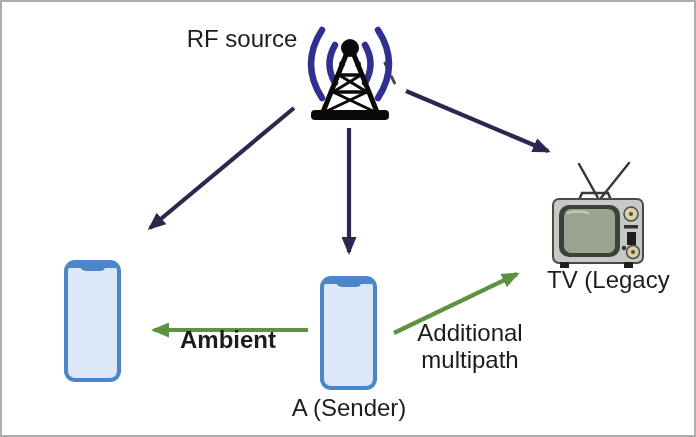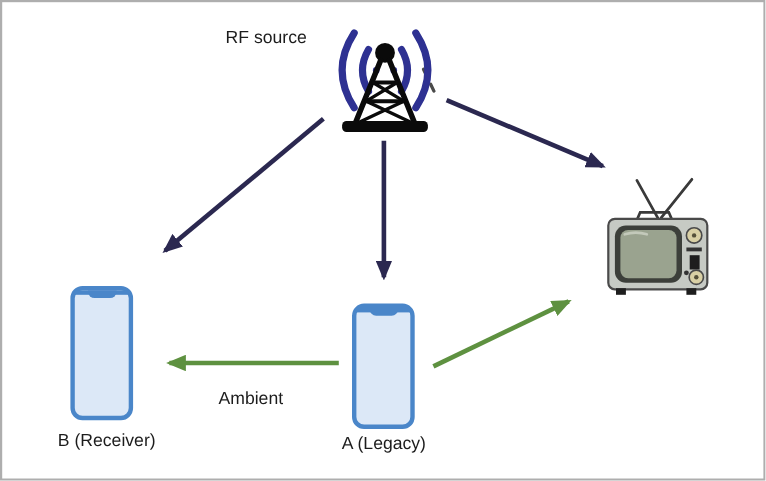--- a/index.html
+++ b/index.html
@@ -10,21 +10,21 @@
     box-sizing: border-box;
     border: 2px solid #aeaeae;
     background: #ffffff;
     font-family: "Liberation Sans", sans-serif;
     color: #1c1c1c;
     overflow: hidden;
   }
   .layer { position: absolute; left: 0; top: 0; width: 696px; height: 437px; }
   .lbl {
     position: absolute;
-    font-size: 16px;
+    font-size: 24px;
     line-height: 1.12;
     color: #1c1c1c;
     white-space: nowrap;
   }
   .lbl.center { text-align: center; }
   
   .phone {
     position: absolute;
     box-sizing: border-box;
     border: 4px solid #4a86c9;
@@ -47,21 +47,21 @@
     background: #4a86c9;
     border-radius: 0 0 6px 6px;
   }
   #phone-b { left: 62px; top: 258px; width: 57px; height: 122px; }
   #phone-a { left: 318px; top: 274px; width: 57px; height: 114px; }
   
   #rf-label { left: 180px; top: 24px; width: 120px; }
   #b-label  { left: 10px;  top: 390px; width: 170px; }
   #a-label  { left: 262px; top: 393px; width: 170px; }
   #tv-label { left: 545px; top: 265px; }
-  #ambient-label    { left: 145px; top: 352px; width: 162px; }
+  #ambient-label    { left: 145px; top: 325px; width: 162px; font-weight: bold; }
   #multipath-label  { left: 388px; top: 318px; width: 160px; }
 </style>
 </head>
 <body>
 
 <div class="frame">
 
   <svg class="layer" viewBox="0 0 696 437" xmlns="http://www.w3.org/2000/svg">
     <defs>
       <marker id="head-navy" viewBox="0 0 12 10" markerWidth="18" markerHeight="15" refX="10" refY="5" orient="auto" markerUnits="userSpaceOnUse">
@@ -132,25 +132,29 @@
   </div>
   <div class="phone" id="phone-a">
     <div class="phone-topbar"></div>
     <div class="phone-notch"></div>
   </div>
 
   <div class="lbl center" id="rf-label">
     <div>RF source</div>
   </div>
 
-  <div class="lbl center" id="b-label">B (Receiver)</div>
 
-  <div class="lbl center" id="a-label">A (Legacy)</div>
+  <div class="lbl center" id="a-label">A (Sender)</div>
 
   <div class="lbl" id="tv-label">
+    <div>TV (Legacy</div>
   </div>
 
   <div class="lbl center" id="ambient-label">
     <div>Ambient</div>
   </div>
 
+  <div class="lbl center" id="multipath-label">
+    <div>Additional</div>
+    <div>multipath</div>
+  </div>
 
 </div>
 
 </body></html>

